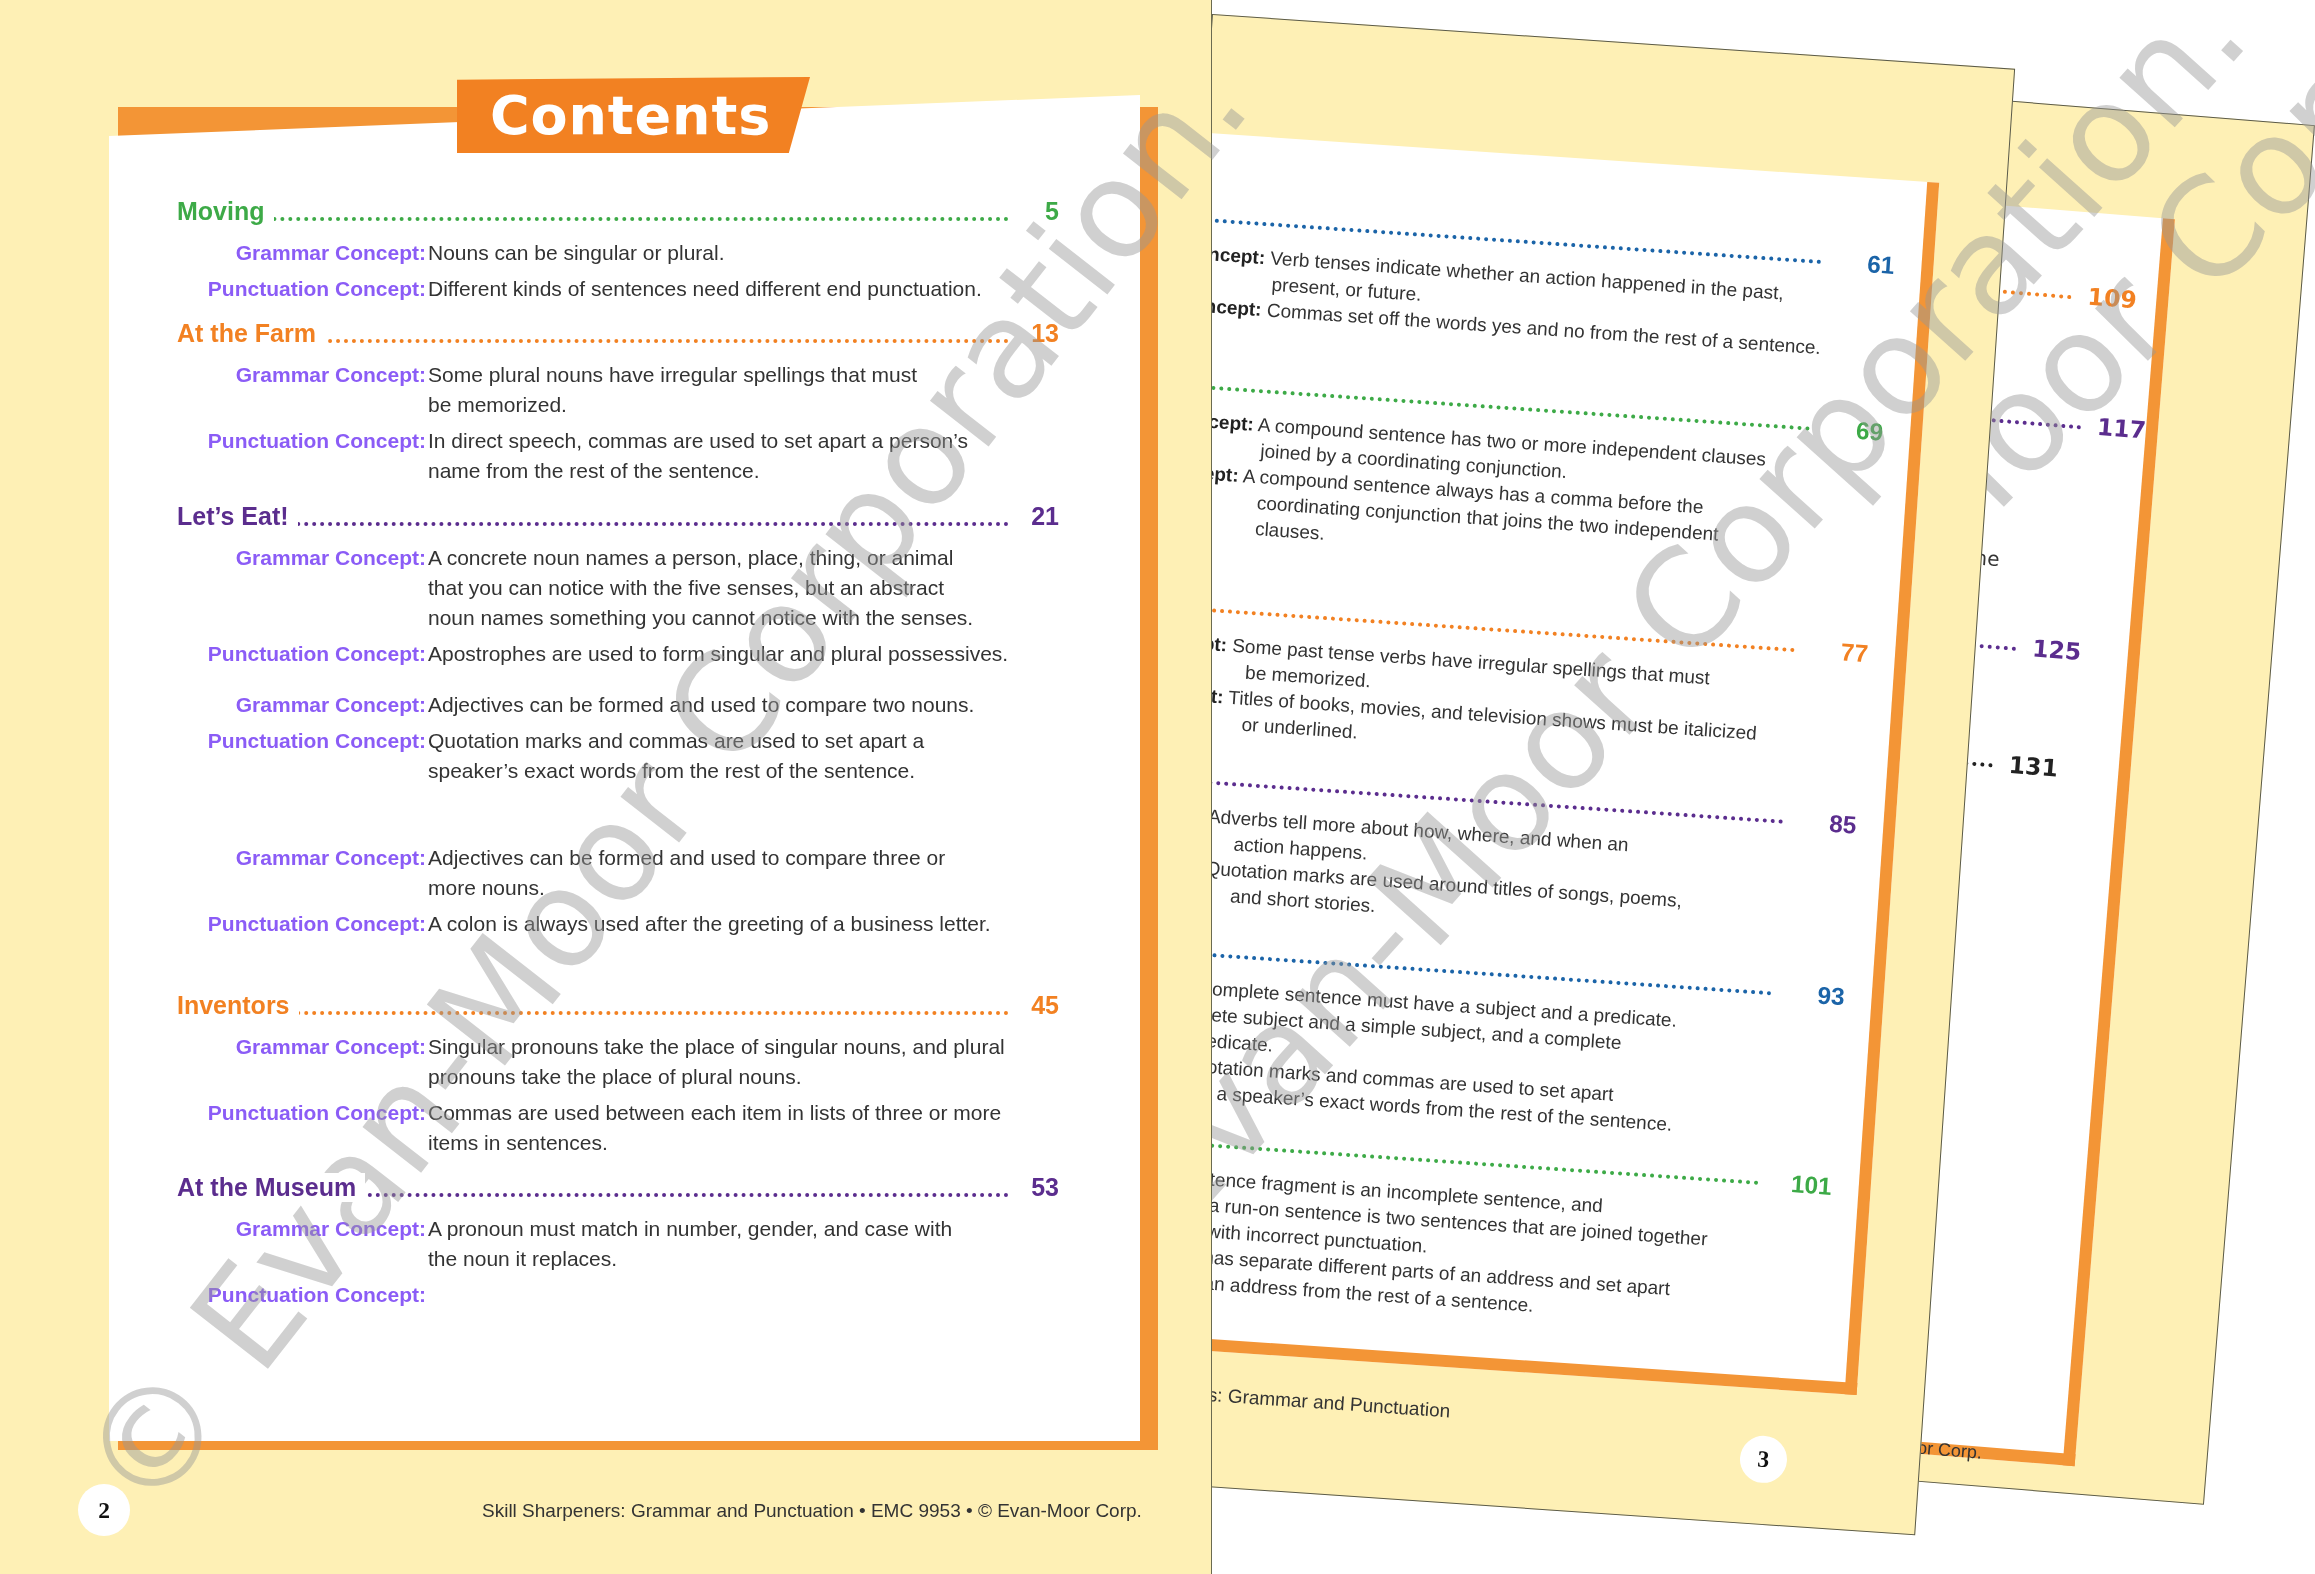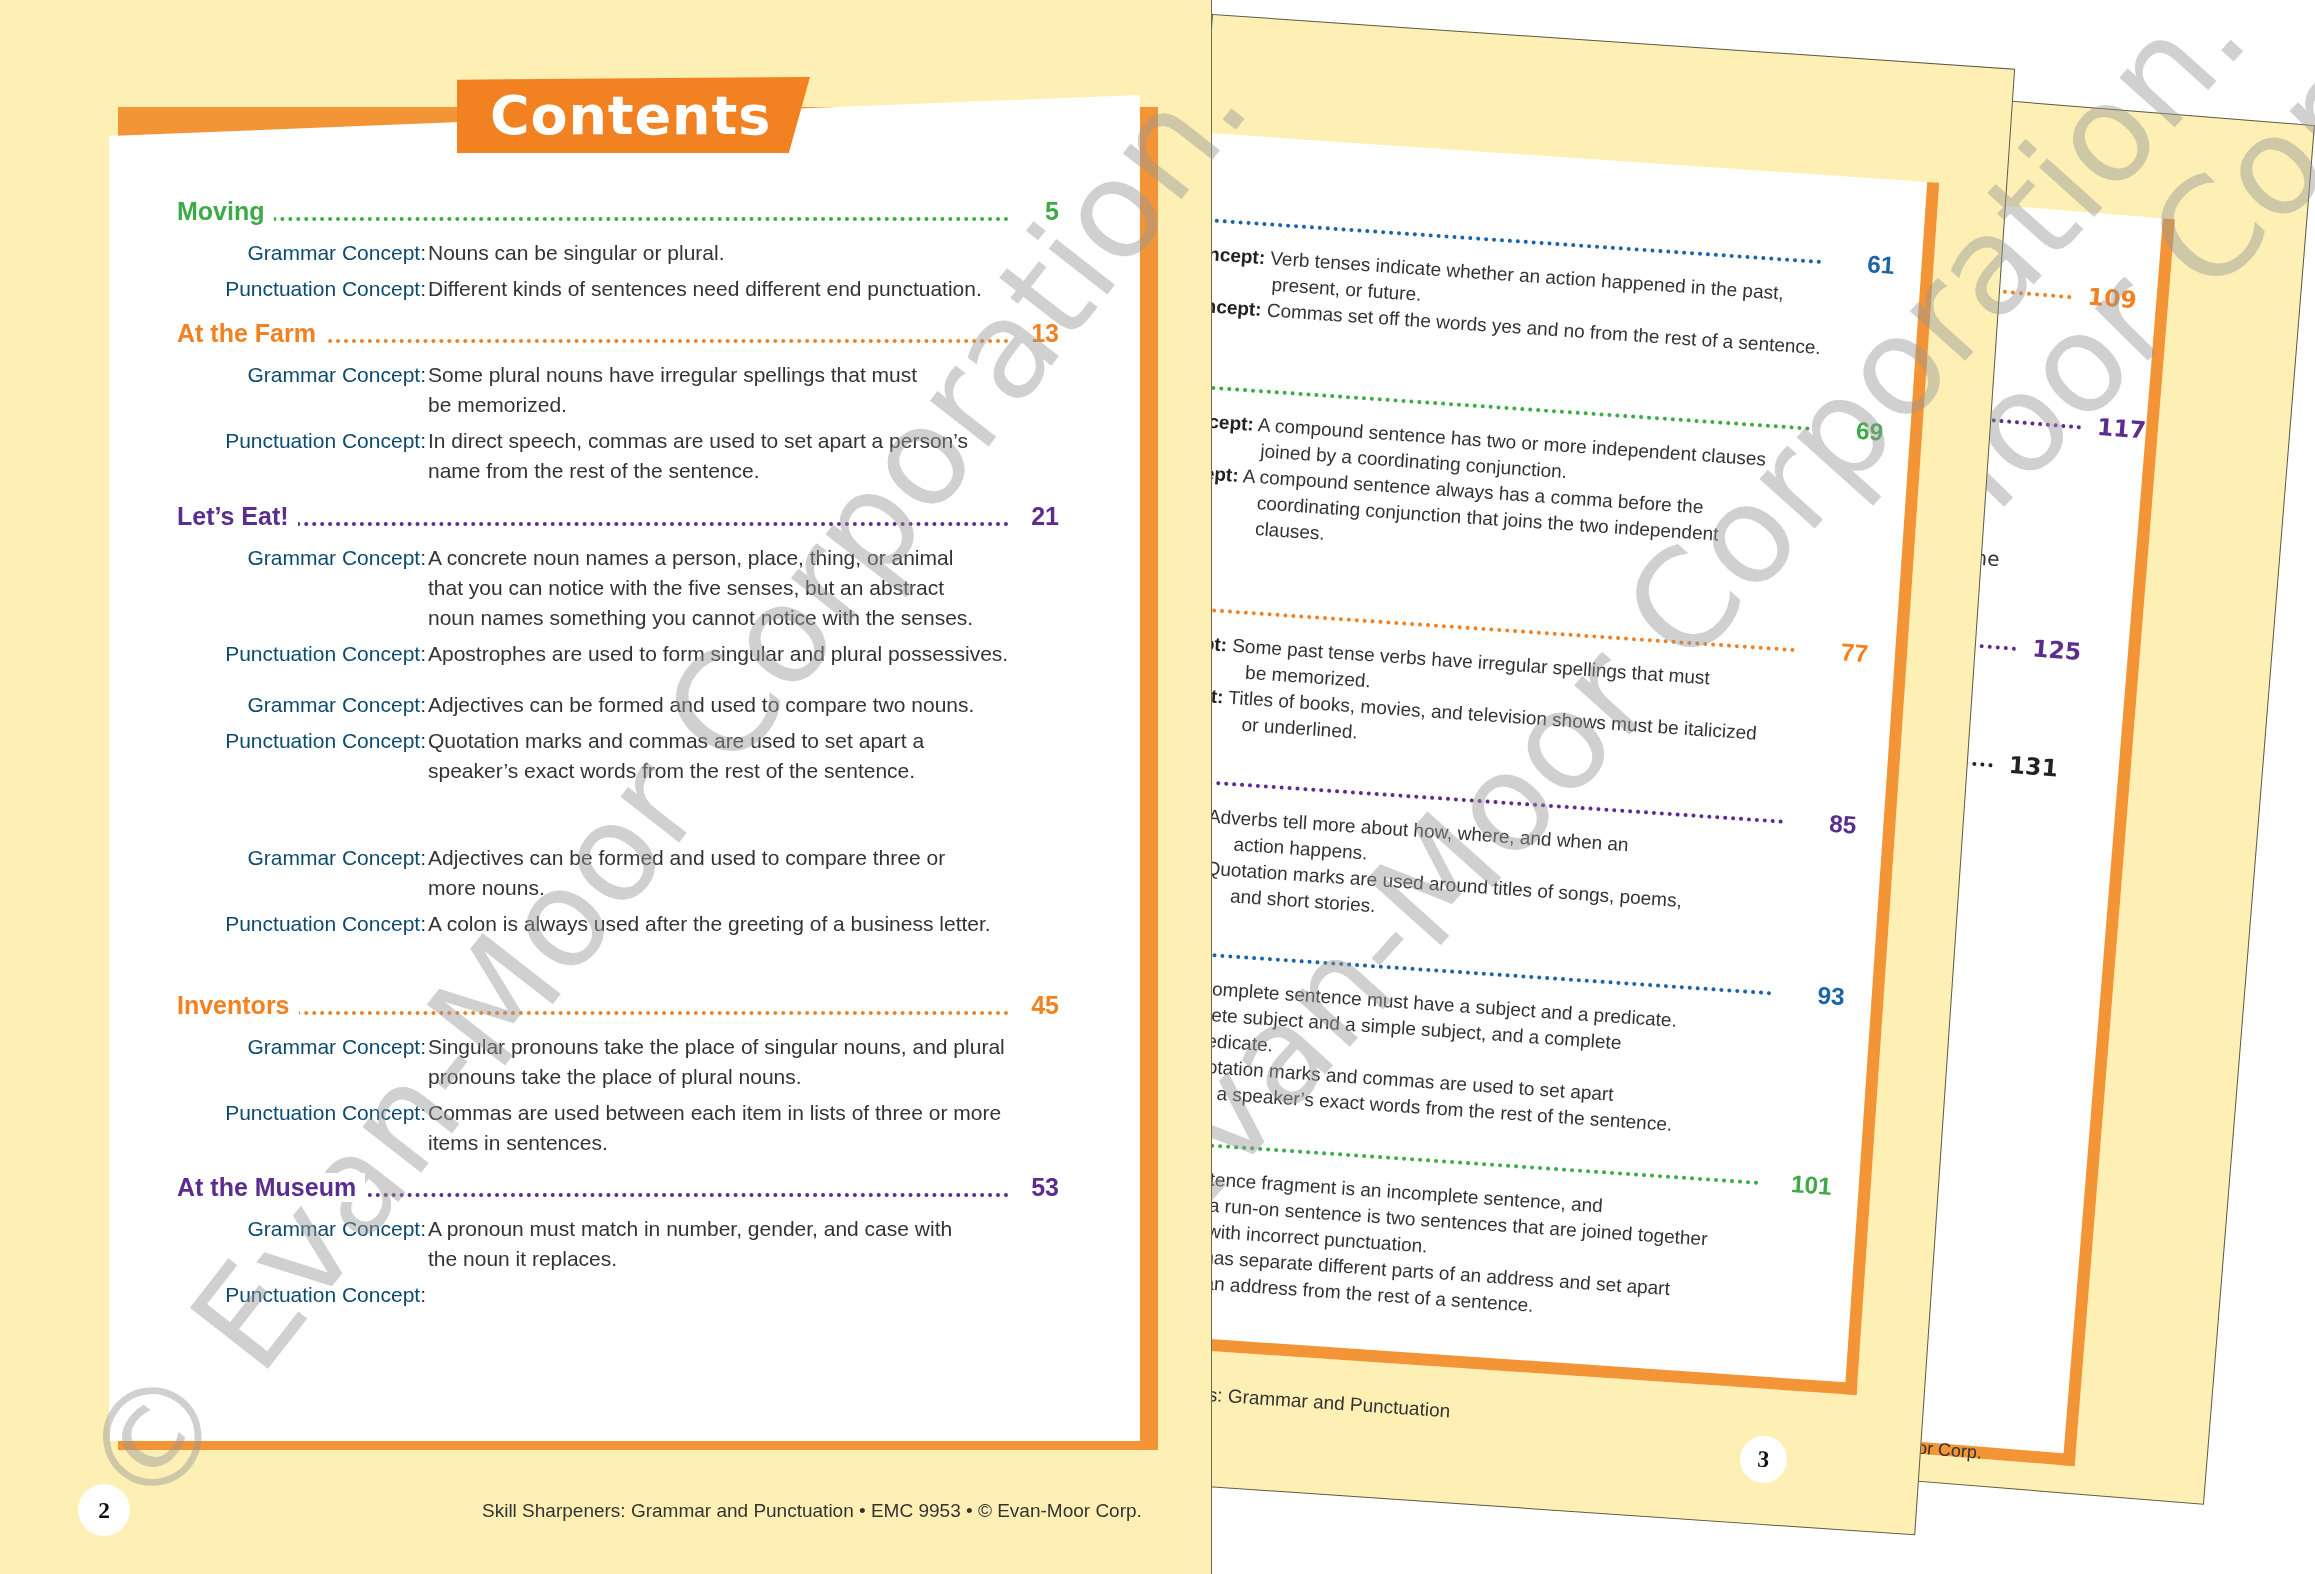--- a/index.html
+++ b/index.html
@@ -66,21 +66,21 @@
   #contents-badge span {
     position:absolute; left:33px; top:7.2px; color:#fff; font-weight:bold; font-size:54px;
     font-family:"DejaVu Sans", sans-serif; letter-spacing:0.9px;
   }
   .lp-entry { position:absolute; left:177px; width:882px; }
   .lp-head { position:relative; height:36px; }
   .lp-title { position:absolute; left:0; top:0; font-weight:bold; font-size:25px; background:#fff; padding-right:9px; z-index:1; white-space:nowrap; font-family:"Liberation Sans Narrow","Liberation Sans",sans-serif; }
   .lp-dots { position:absolute; left:0; right:50px; top:20px; border-bottom:4.5px dotted currentColor; }
   .lp-num { position:absolute; right:0; top:0; font-weight:bold; font-size:25px; }
   .lp-row { position:relative; font-size:21px; line-height:30px; color:#333; margin-top:5.4px; font-family:"Liberation Sans Narrow","Liberation Sans",sans-serif; }
-  .lp-label { position:absolute; right:calc(100% - 249px); font-weight:normal; color:#0c4a6e; white-space:nowrap; }
+  .lp-label { position:absolute; right:calc(100% - 249px); font-weight:bold; color:#8b5cf6; white-space:nowrap; }
   .lp-text { margin-left:251px; display:block; width:579px; }
   #page-left .lp-footer {
     position:absolute; left:482px; top:1500px; font-size:19px; color:#333; white-space:nowrap;
     font-family:"Liberation Sans Narrow","Liberation Sans",sans-serif;
   }
   #page-left .lp-pagenum {
     position:absolute; left:78px; top:1484px; width:52px; height:52px; border-radius:50%;
     background:#fff; text-align:center; line-height:52px; font-size:23.5px; font-weight:bold;
     font-family:"Liberation Serif", serif; color:#111;
   }

